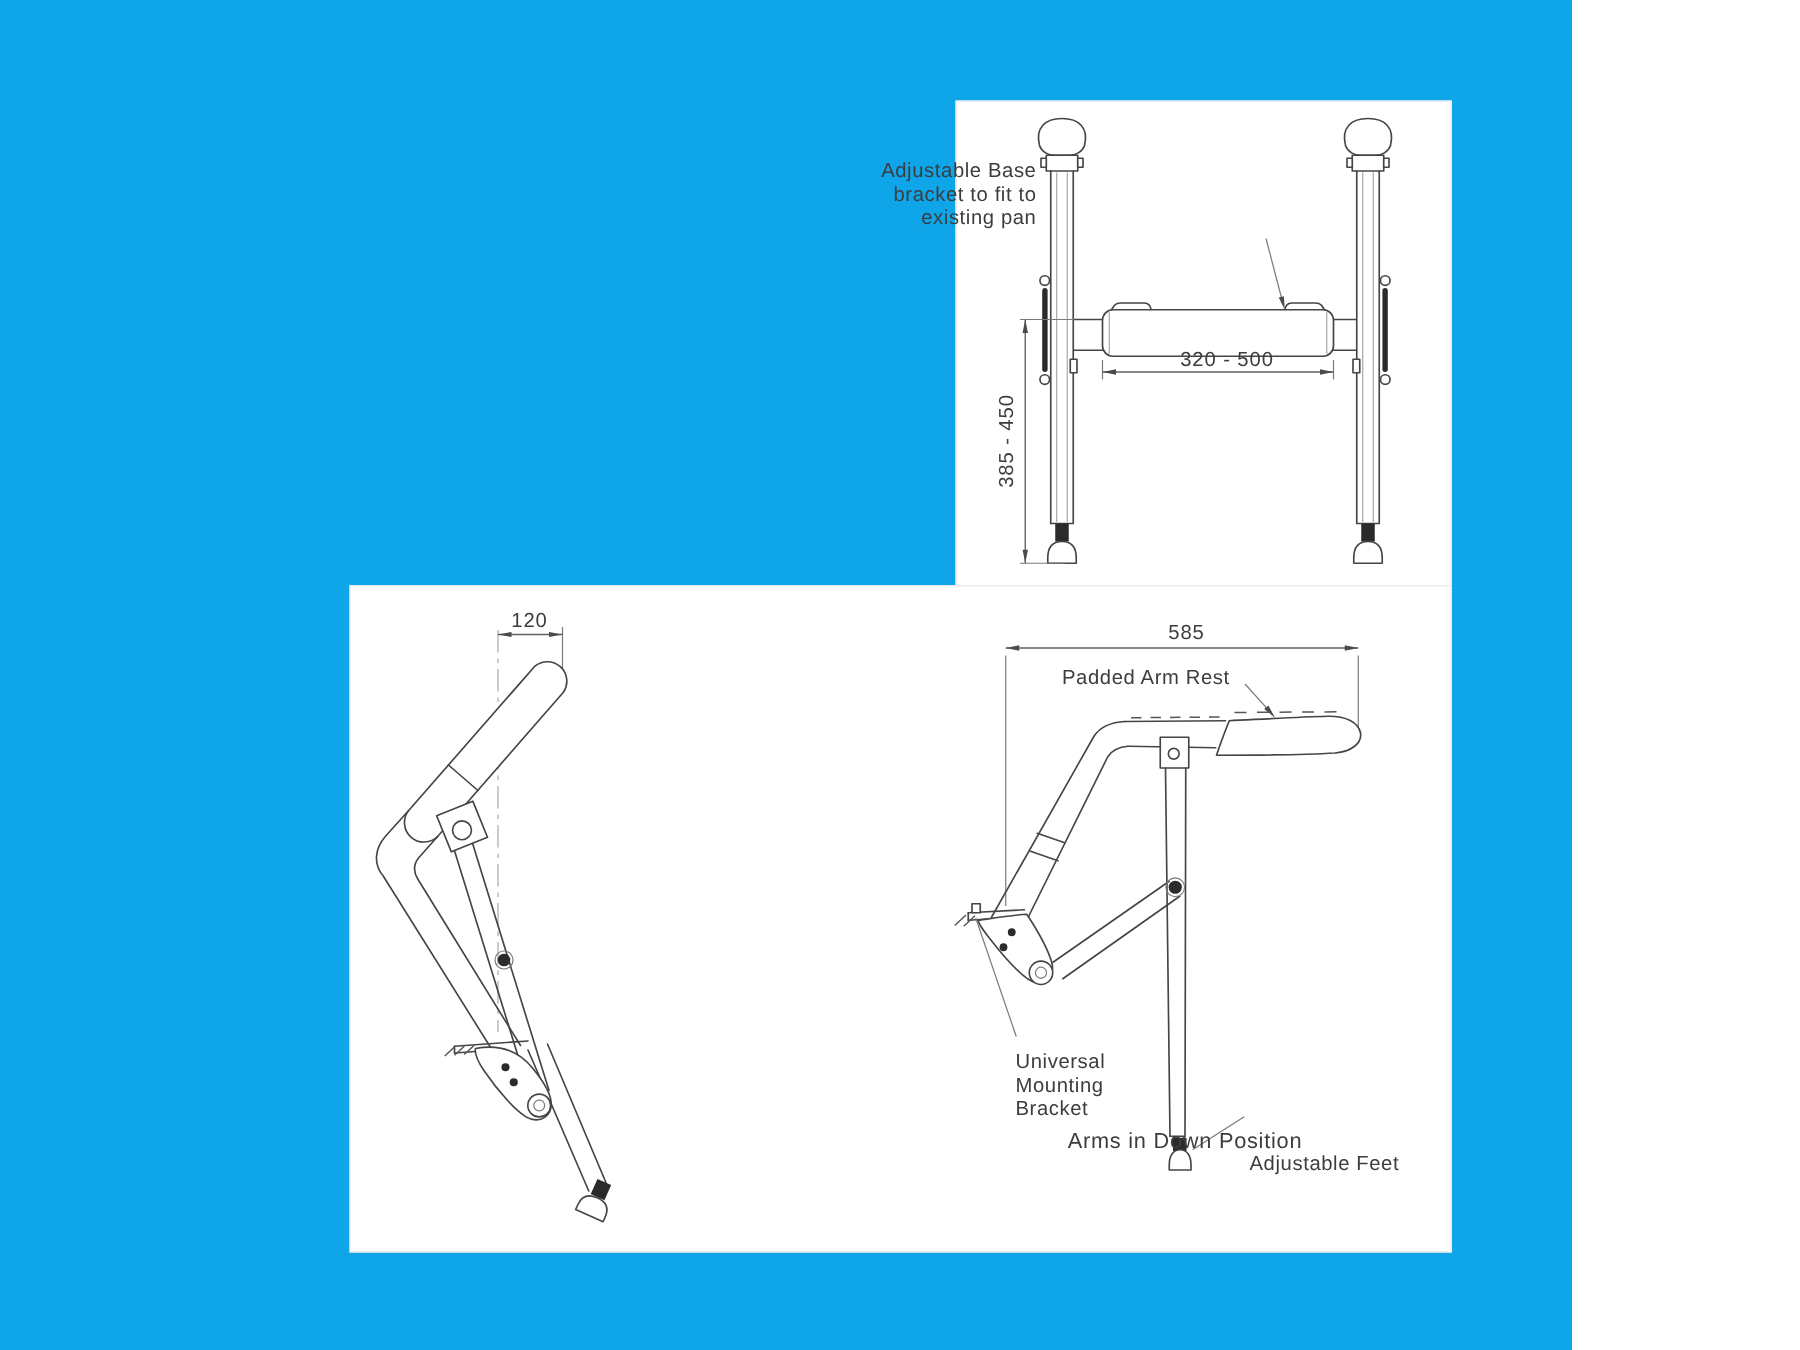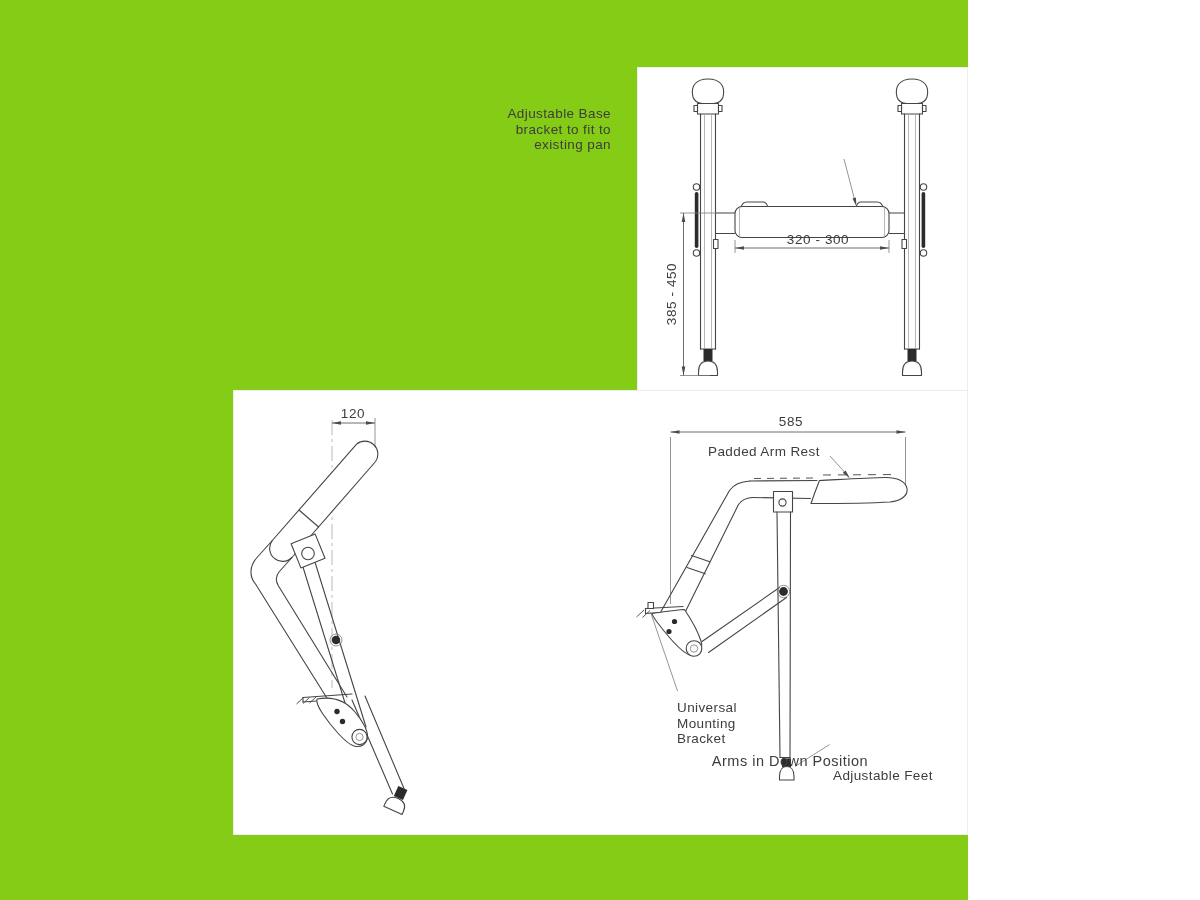--- a/index.html
+++ b/index.html
@@ -1,17 +1,17 @@
 <!DOCTYPE html>
 <html><head>
 <meta charset="utf-8">
 <style>
   html,body{margin:0;padding:0;background:#fff;}
   body{width:1200px;height:900px;font-family:"Liberation Sans",sans-serif;}
-  .stage{position:relative;width:968px;height:900px;background:#84cc16;overflow:hidden;}
+  .stage{position:relative;width:1048px;height:900px;background:#0ea5e9;overflow:hidden;}
   .panel{position:absolute;border:1px solid #ededed;background:#fff;}
   #panel-front{left:637px;top:67px;width:329px;height:322px;}
   #panel-side{left:233px;top:390px;width:733px;height:443px;}
   svg.art{position:absolute;left:0;top:0;}
   .label{position:absolute;color:#3d3d3d;font-size:13.5px;line-height:15.6px;letter-spacing:.4px;white-space:pre-line;}
   .dim{position:absolute;color:#3d3d3d;font-size:13.5px;letter-spacing:.6px;white-space:nowrap;}
   #annotation{right:357px;top:106px;text-align:right;}
   #label-armrest{left:708px;top:444px;}
   #label-bracket{left:677px;top:700px;}
   #label-feet{left:833px;top:768px;}
@@ -216,21 +216,21 @@
         <polygon class="arrow" points="850,478.5 842.8,472.7 845.6,470.4"></polygon>
       </g>
       <line class="thin" x1="650.5" y1="612" x2="677.5" y2="691"></line>
       <line class="thin" x1="829.5" y1="744.5" x2="795" y2="766.5"></line>
     </g>
   </svg>
 
   <div class="label" id="annotation">Adjustable Base
 bracket to fit to
 existing pan</div>
-  <div class="dim" id="dim-320">320 - 300</div>
+  <div class="dim" id="dim-320">320 - 500</div>
   <div class="dim" id="dim-385">385 - 450</div>
   <div class="dim" id="dim-110">120</div>
   <div class="dim" id="dim-585">585</div>
   <div class="label" id="label-armrest">Padded Arm Rest</div>
   <div class="label" id="label-bracket">Universal
 Mounting
 Bracket</div>
   <div class="label" id="label-feet">Adjustable Feet</div>
   <div id="caption">Arms in Down Position</div>
 </div>

